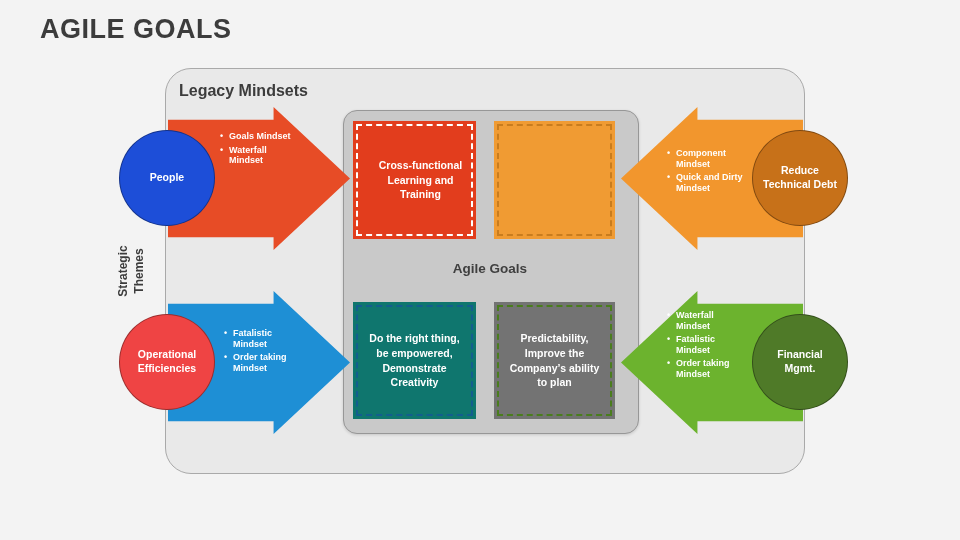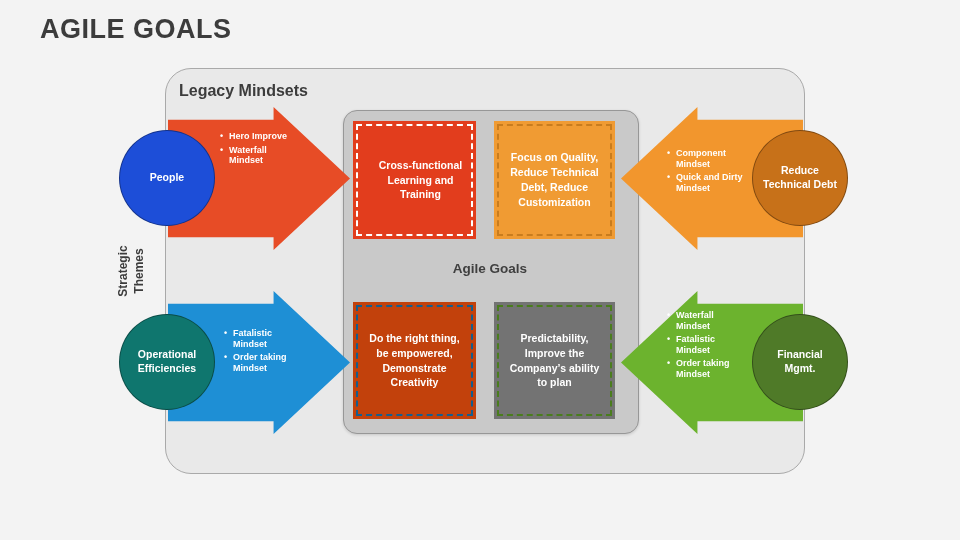--- a/index.html
+++ b/index.html
@@ -111,21 +111,21 @@
   <div class="inner-panel"></div>
 
   <div class="center-label">Agile Goals</div>
 
   <div class="arrow right arrow-red" style="background-color: rgb(231, 76, 38);"></div>
   <div class="arrow left arrow-orange" style="background-color: rgb(242, 150, 45);"></div>
   <div class="arrow right arrow-blue" style="background-color: rgb(30, 143, 213);"></div>
   <div class="arrow left arrow-green" style="background-color: rgb(108, 179, 46);"></div>
 
   <ul class="mindsets mindsets-red">
-    <li>Hero Improve</li>
+    <li>Goals Mindset</li>
     <li>Waterfall Mindset</li>
   </ul>
   <ul class="mindsets mindsets-orange">
     <li>Component Mindset</li>
     <li>Quick and Dirty Mindset</li>
   </ul>
   <ul class="mindsets mindsets-blue">
     <li>Fatalistic Mindset</li>
     <li>Order taking Mindset</li>
   </ul>
@@ -134,37 +134,36 @@
     <li>Fatalistic Mindset</li>
     <li>Order taking Mindset</li>
   </ul>
 
   <div class="goal-box goal-red" style="background-color: rgb(226, 61, 29); padding-left: 12px;">
     <div class="dash" style="border-color: rgb(255, 255, 255);"></div>
     <div class="goal-text">Cross-functional Learning and Training</div>
   </div>
   <div class="goal-box goal-orange" style="background-color: rgb(240, 155, 51);">
     <div class="dash" style="border-color: rgb(200, 124, 30);"></div>
-    <div class="goal-text">Focus on Quality, Reduce Technical Debt, Reduce Customization</div>
   </div>
-  <div class="goal-box goal-blue" style="background-color: #c2410c;">
+  <div class="goal-box goal-blue" style="background-color: #0f766e;">
     <div class="dash" style="border-color: rgb(19, 94, 143);"></div>
     <div class="goal-text">Do the right thing, be empowered, Demonstrate Creativity</div>
   </div>
   <div class="goal-box goal-green" style="background-color: #737373;">
     <div class="dash" style="border-color: rgb(74, 125, 29);"></div>
     <div class="goal-text">Predictability, Improve the Company’s ability to plan</div>
   </div>
 
   <div class="circle circle-people" style="background-color: #1d4ed8;">
     <span>People</span>
   </div>
   <div class="circle circle-debt" style="background-color: rgb(199, 113, 25);">
     <span>Reduce Technical Debt</span>
   </div>
-  <div class="circle circle-operational" style="background-color: #0f766e;">
+  <div class="circle circle-operational" style="background-color: #ef4444;">
     <span>Operational Efficiencies</span>
   </div>
   <div class="circle circle-financial" style="background-color: rgb(79, 122, 40);">
     <span>Financial Mgmt.</span>
   </div>
 
 </div>
 
 </body></html>

